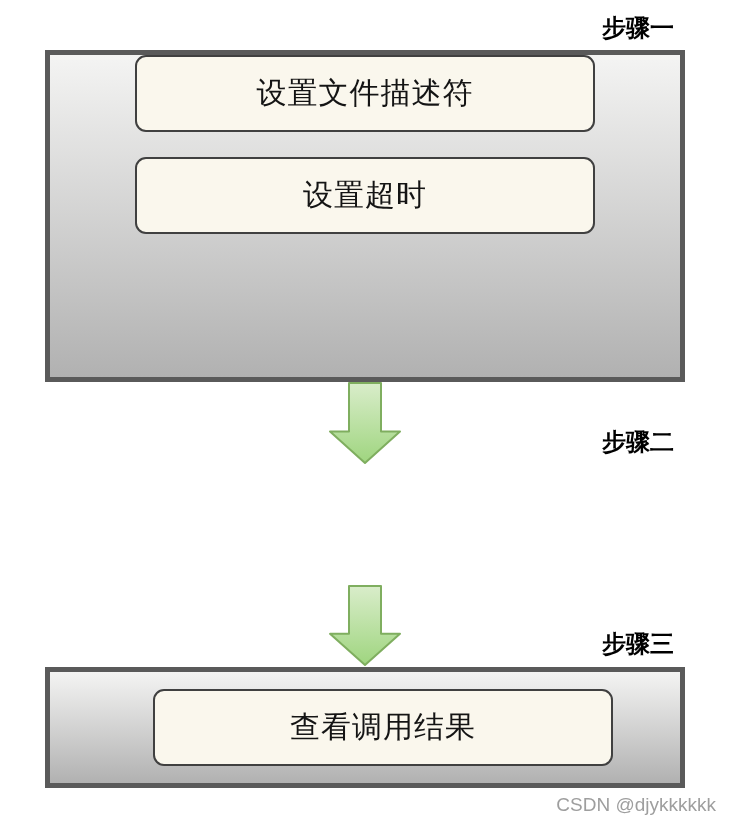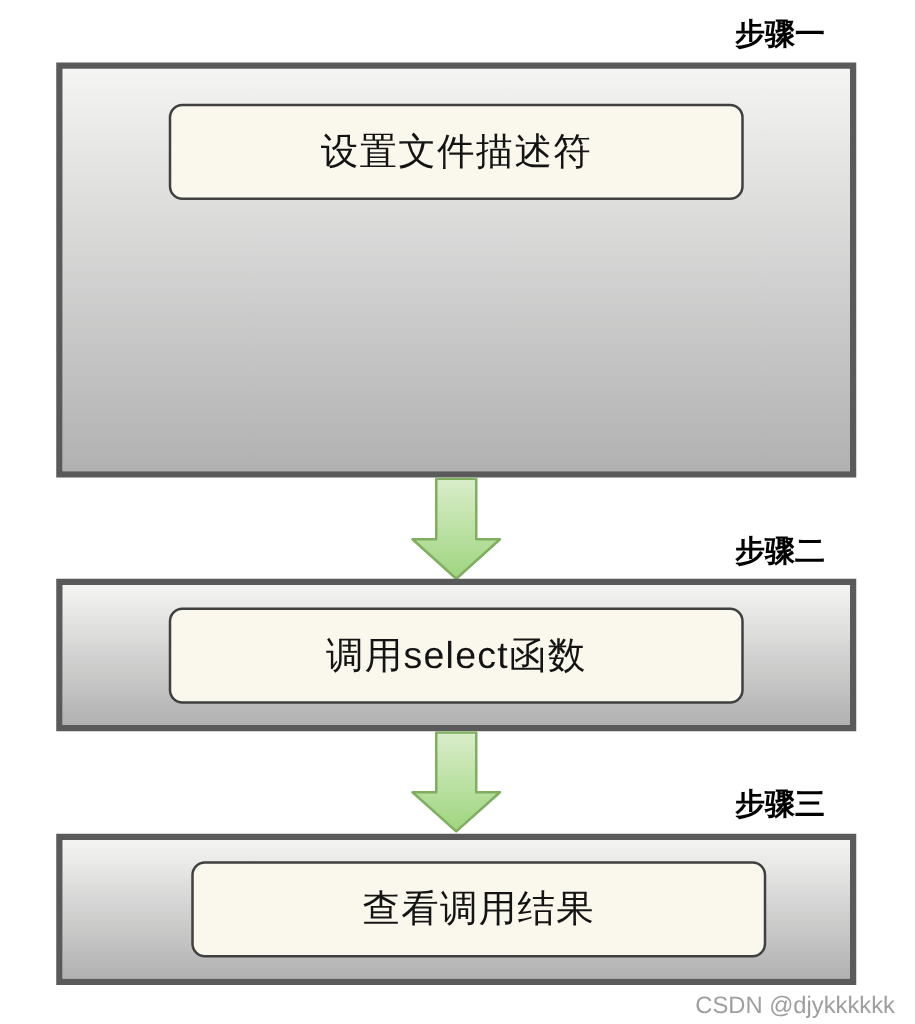--- a/index.html
+++ b/index.html
@@ -18,39 +18,39 @@
   html,body{margin:0;padding:0;background:#ffffff;}
   .canvas{
     position:relative;
     width:732px;height:819px;
     background:#ffffff;
     font-family:"Liberation Sans","DejaVu Sans",sans-serif;
     overflow:hidden;
   }
   .step-label{
     position:absolute;
-    right:72px;
+    right:58px;
     font-size:24px;
     font-weight:bold;
     color:var(--label-color);
     line-height:1;
     white-space:nowrap;
   }
   .panel{
     position:absolute;
     left:45px;
     width:640px;
     box-sizing:border-box;
     border:5px solid var(--panel-border);
     background:linear-gradient(to bottom,var(--panel-grad-top),var(--panel-grad-bottom));
     display:flex;
     flex-direction:column;
     align-items:center;
   }
-  .panel-1{top:50px;height:332px;padding-top:28px;gap:25px;}
+  .panel-1{top:50px;height:332px;padding-top:0;gap:25px;}
   .panel-2{top:463px;height:122px;justify-content:center;}
   .panel-3{top:667px;height:121px;justify-content:center;padding-left:36px;}
   .node{
     box-sizing:border-box;
     width:460px;height:77px;
     flex:0 0 auto;
     background:var(--node-fill);
     border:2px solid var(--node-border);
     border-radius:11px;
     display:flex;
@@ -80,38 +80,36 @@
   }
 </style>
 </head>
 <body>
 
 <div class="canvas">
 
   <div class="step-label" style="top:16px">步骤一</div>
   <div class="panel panel-1">
     <div class="node">设置文件描述符</div>
+    <div class="node">设置超时</div>
   </div>
 
   <div class="arrow arrow-1">
     <svg viewBox="0 0 74 84" preserveAspectRatio="none" aria-hidden="true">
       <defs>
         <linearGradient id="arrowGrad1" x1="0" y1="0" x2="0" y2="1">
           <stop offset="0" style="stop-color:var(--arrow-fill-top)"></stop>
           <stop offset="1" style="stop-color:var(--arrow-fill-bottom)"></stop>
         </linearGradient>
       </defs>
       <polygon points="21,1 53,1 53,50 72,50 37,82 2,50 21,50" fill="url(#arrowGrad1)" style="stroke:var(--arrow-stroke)" stroke-width="2" stroke-linejoin="round"></polygon>
     </svg>
   </div>
 
   <div class="step-label" style="top:430px">步骤二</div>
-  <div class="panel panel-2">
-    <div class="node">调用select函数</div>
-  </div>
 
   <div class="arrow arrow-2">
     <svg viewBox="0 0 74 84" preserveAspectRatio="none" aria-hidden="true">
       <defs>
         <linearGradient id="arrowGrad2" x1="0" y1="0" x2="0" y2="1">
           <stop offset="0" style="stop-color:var(--arrow-fill-top)"></stop>
           <stop offset="1" style="stop-color:var(--arrow-fill-bottom)"></stop>
         </linearGradient>
       </defs>
       <polygon points="21,1 53,1 53,50 72,50 37,82 2,50 21,50" fill="url(#arrowGrad2)" style="stroke:var(--arrow-stroke)" stroke-width="2" stroke-linejoin="round"></polygon>

